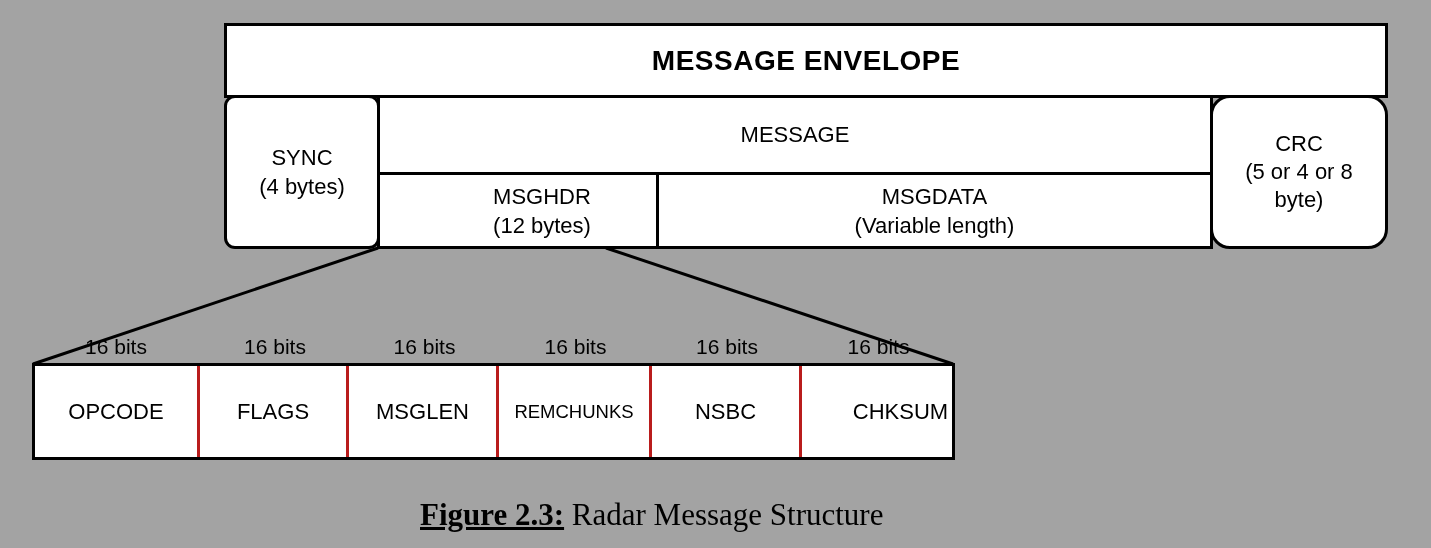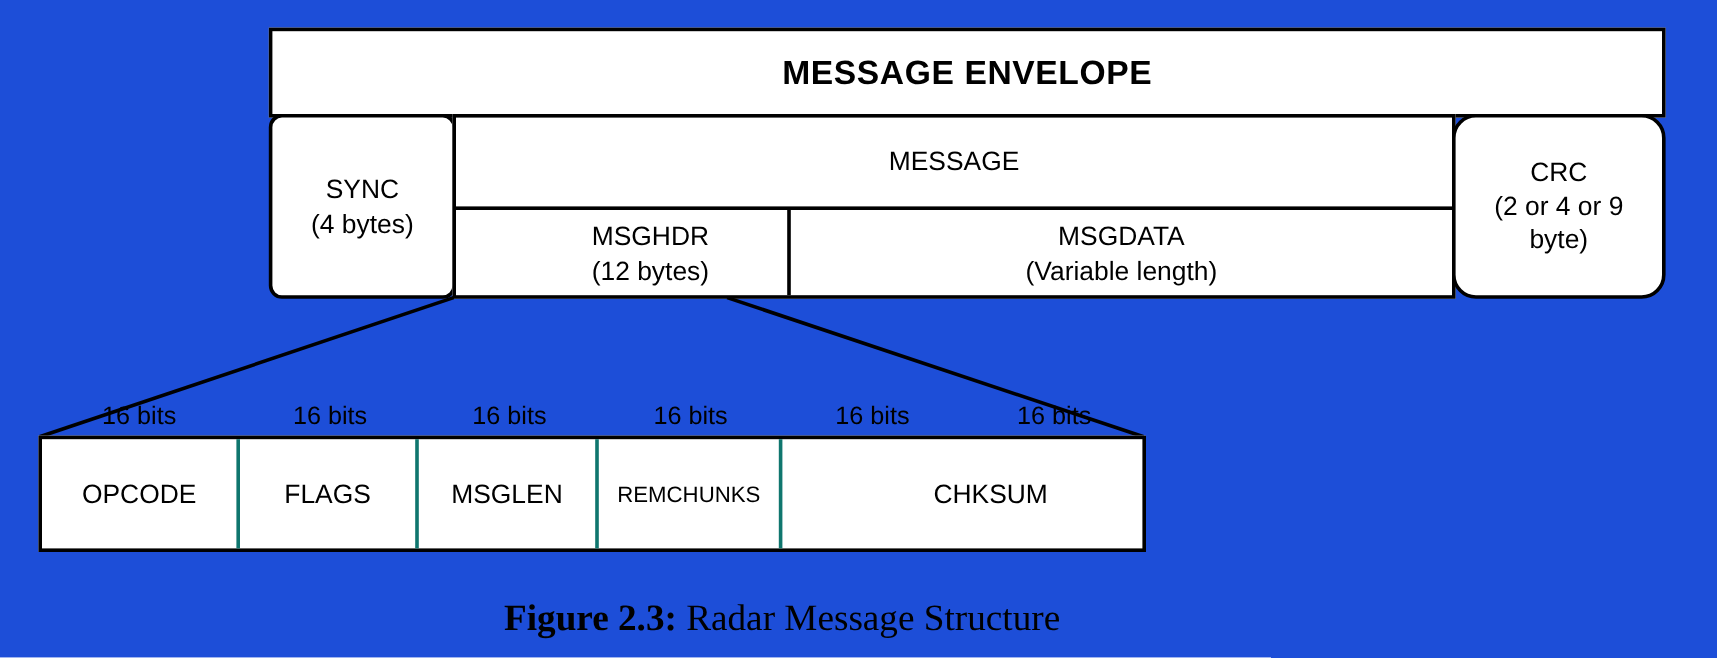--- a/index.html
+++ b/index.html
@@ -1,20 +1,20 @@
 <!DOCTYPE html>
 <html><head>
 <meta charset="utf-8">
 <style>
   html, body { margin: 0; padding: 0; background: #ffffff; }
   .page {
     position: relative;
     width: 1431px;
     height: 548px;
-    background: #1d4ed8;
+    background: #a3a3a3;
     font-family: "Liberation Sans", sans-serif;
     color: #000000;
     overflow: hidden;
   }
   .abs { position: absolute; }
   .bx { border: 3px solid #000000; box-sizing: border-box; background: #ffffff; }
   .center {
     display: flex;
     align-items: center;
     justify-content: center;
@@ -61,36 +61,36 @@
     display: flex; font-size: 21px;
   }
   .bits-label { text-align: center; }
 
   
   .bits-row {
     left: 32px; top: 363px; width: 923px; height: 97px;
     display: flex; align-items: stretch;
   }
   .field-cell {
-    border-right: 3px solid #0f766e;
+    border-right: 3px solid #b91c1c;
     font-size: 22px;
     display: flex; align-items: center; justify-content: center;
     text-align: center; box-sizing: border-box;
   }
   .field-cell:last-child { border-right: none; padding-left: 47px; }
   .field-small { font-size: 18.5px; }
 
   
   .caption {
     left: 420px; top: 497px;
     font-family: "Liberation Serif", serif;
     font-size: 31px;
     white-space: nowrap;
   }
-  .caption-label { font-weight: bold; }
+  .caption-label { font-weight: bold; text-decoration: underline; }
 </style>
 </head>
 <body>
 
 <div class="page">
 
   <div class="abs bx center envelope-title">
     <span>MESSAGE ENVELOPE</span>
   </div>
 
@@ -119,21 +119,21 @@
             <div>MSGDATA</div>
             <div>(Variable length)</div>
           </div>
         </div>
       </div>
     </div>
 
     <div class="bx center crc-cell">
       <div>
         <div>CRC</div>
-        <div>(2 or 4 or 9</div>
+        <div>(5 or 4 or 8</div>
         <div>byte)</div>
       </div>
     </div>
   </div>
 
   <svg class="abs fan-svg" viewBox="0 0 1431 548" xmlns="http://www.w3.org/2000/svg">
     <line x1="378" y1="248" x2="33" y2="364" stroke="#000000" stroke-width="3"></line>
     <line x1="606" y1="248" x2="953" y2="364" stroke="#000000" stroke-width="3"></line>
   </svg>
 
@@ -144,20 +144,21 @@
     <div class="bits-label" style="width:153px">16 bits</div>
     <div class="bits-label" style="width:150px">16 bits</div>
     <div class="bits-label" style="width:153px">16 bits</div>
   </div>
 
   <div class="abs bx bits-row">
     <div class="field-cell" style="flex:0 0 165px">OPCODE</div>
     <div class="field-cell" style="flex:0 0 149px">FLAGS</div>
     <div class="field-cell" style="flex:0 0 150px">MSGLEN</div>
     <div class="field-cell field-small" style="flex:0 0 153px">REMCHUNKS</div>
+    <div class="field-cell" style="flex:0 0 150px">NSBC</div>
     <div class="field-cell" style="flex:1 1 auto">CHKSUM</div>
   </div>
 
   <div class="abs caption">
     <span class="caption-label">Figure 2.3:</span><span> Radar Message Structure</span>
   </div>
 
 </div>
 
 </body></html>

